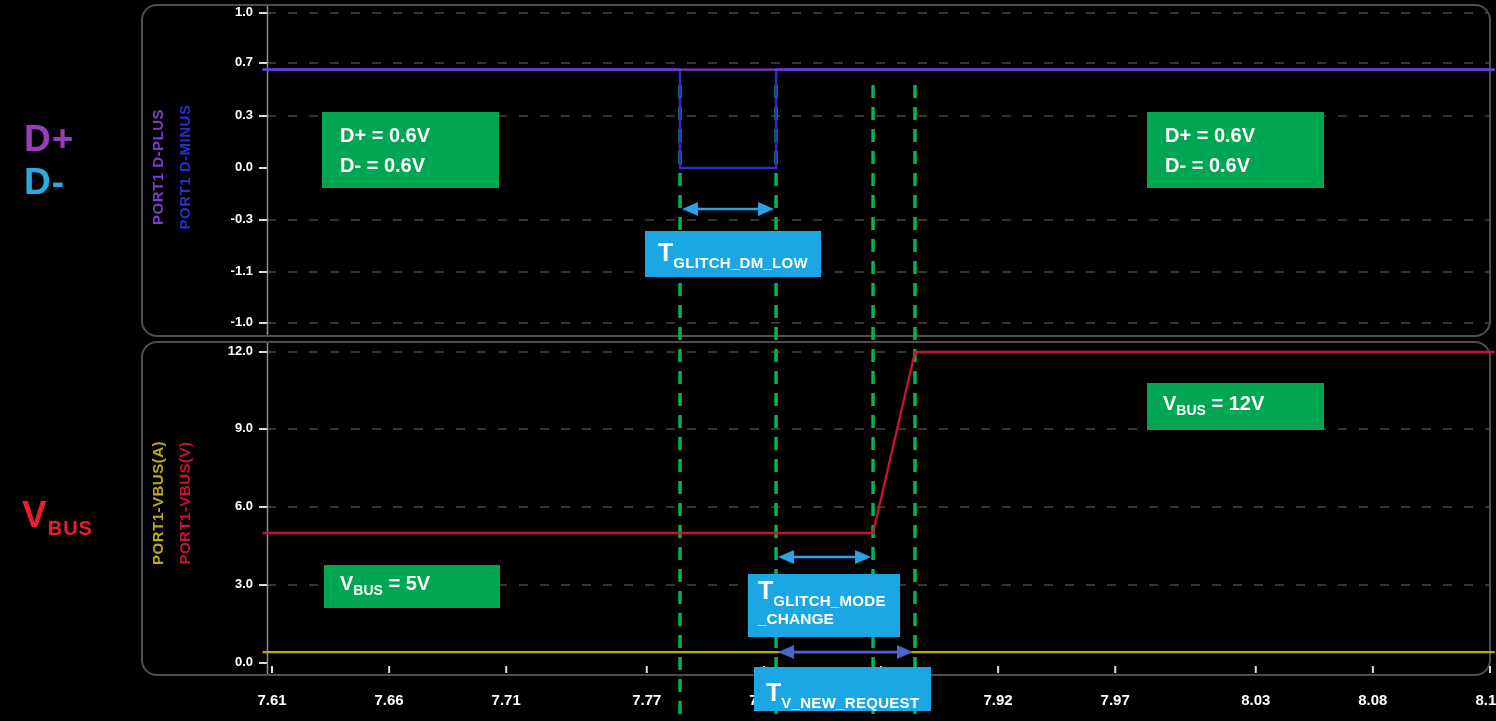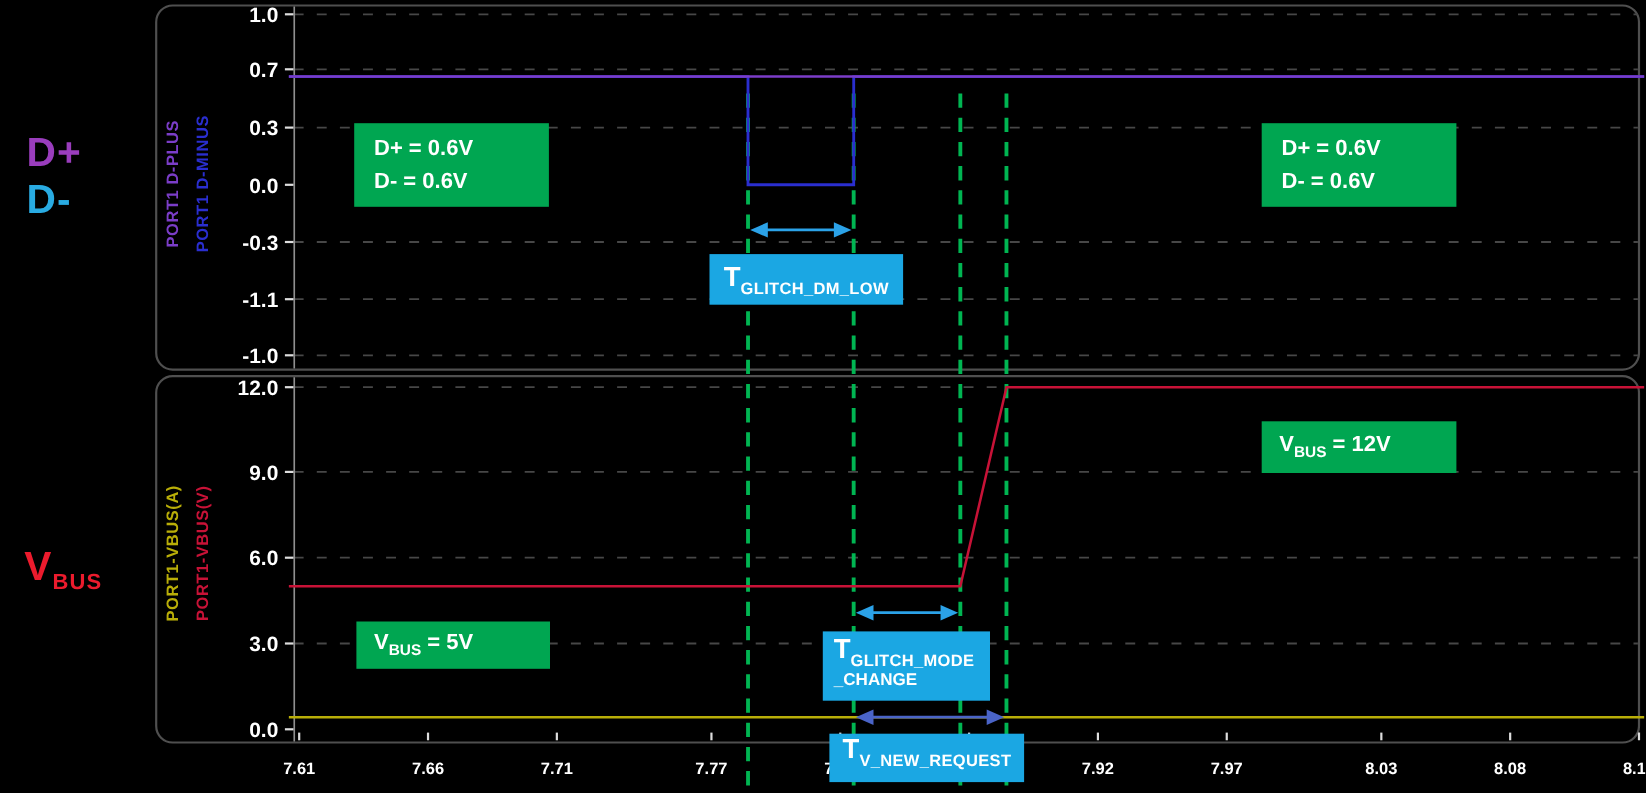--- a/index.html
+++ b/index.html
@@ -7,21 +7,21 @@
   body { font-family:"Liberation Sans","DejaVu Sans",sans-serif; font-weight:bold; }
   #stage { position:relative; width:1496px; height:721px; background:var(--background,#000); overflow:hidden; }
 
   .panel { position:absolute; left:141px; width:1350px; border:2px solid var(--panel-border,#4f4f4f);
            border-radius:16px; background:transparent; z-index:1; }
   #panel1 { top:4px;   height:333px; }
   #panel2 { top:341px; height:335px; }
 
   #wave-svg { position:absolute; left:0; top:0; z-index:3; pointer-events:none; }
 
-  .ytick { position:absolute; width:56px; text-align:right; color:#fff; font-size:19px; z-index:2; }
+  .ytick { position:absolute; width:56px; text-align:right; color:#fff; font-size:13px; z-index:2; }
   .xtick { position:absolute; width:64px; text-align:center; color:#fff; font-size:15px; z-index:2;margin-top:12px; }
 
   .vlegend { position:absolute; width:150px; height:22px; text-align:center; font-size:15px;
              transform:rotate(-90deg); z-index:2; letter-spacing:0.5px; white-space:nowrap; }
 
   .sidelabel { position:absolute; font-size:37px; z-index:4; letter-spacing:1px; }
   .sidelabel sub { font-size:20px; }
 
   .gbox { position:absolute; background:var(--green-box,#00A651); color:#fff; z-index:6;
           font-size:20px; line-height:30px; }
@@ -30,21 +30,21 @@
   .tbox .tsub  { font-size:15px; vertical-align:-7px; letter-spacing:0.3px; }
   .vsub { font-size:14px; vertical-align:-5px; }
 
   #box-dp-left   { left:322px;  top:112px; width:177px; height:76px; padding:8px 0 0 18px; }
   #box-dp-right  { left:1147px; top:112px; width:177px; height:76px; padding:8px 0 0 18px; }
   #box-vbus5     { left:324px;  top:565px; width:176px; height:43px; display:flex; align-items:center; padding-left:16px; }
   #box-vbus12    { left:1147px; top:383px; width:177px; height:47px; display:flex; align-items:center; padding-left:16px; }
   #box-tglitchdm { left:645px;  top:231px; width:176px; height:46px; display:flex; align-items:center; padding-left:13px; }
   #box-tmode     { left:748px;  top:574px; width:152px; height:63px; padding:2px 0 0 10px; }
   #box-tmode .line2 { font-size:15.5px; margin-top:1px; }
-  #box-tvnew     { left:754px;  top:667px; width:177px; height:44px; display:flex; align-items:flex-start; padding-left:12px; }
+  #box-tvnew     { left:754px;  top:667px; width:177px; height:44px; display:flex; align-items:flex-end; padding-left:12px; }
 </style>
 </head>
 <body>
 
 <div id="stage">
 
   <div class="sidelabel" style="left: 24px; top: 118px; color: rgb(154, 61, 189);">D+</div>
   <div class="sidelabel" style="left: 24px; top: 161px; color: rgb(41, 171, 226);">D-</div>
   <div class="sidelabel" style="left: 22px; top: 494px; color: rgb(236, 27, 45);">
     <span>V</span><sub>BUS</sub>

